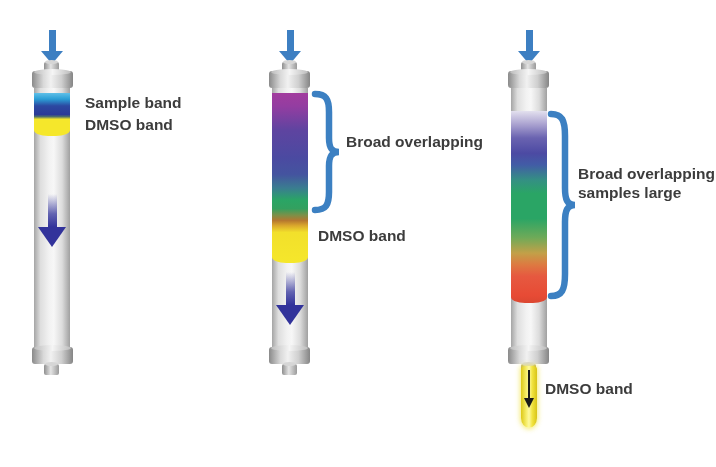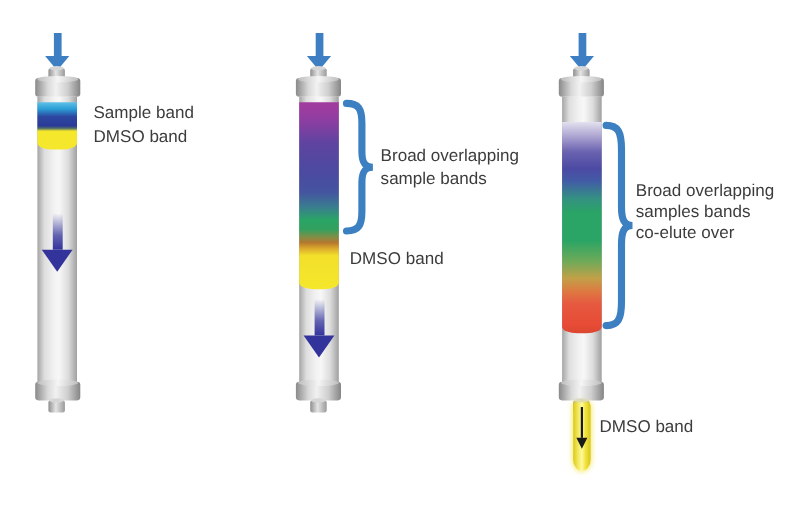--- a/index.html
+++ b/index.html
@@ -54,21 +54,21 @@
     background:linear-gradient(90deg,#ddc918 0%,#f7ef6e 35%,#fdf9a0 50%,#f2e440 70%,#d8c416 100%);
     box-shadow:0 0 5px 1px rgba(243,232,92,0.85);
   }
   .drip-arrow{position:absolute;left:50%;top:4px;transform:translateX(-50%);display:flex;flex-direction:column;align-items:center;}
   .drip-arrow .stem{width:2px;height:28px;background:#1a1a1a;}
   .drip-arrow .head{width:0;height:0;border-left:5px solid transparent;border-right:5px solid transparent;border-top:10px solid #1a1a1a;}
   
   .brace{position:absolute;}
   .brace path{fill:none;stroke:#3c80c2;stroke-width:6.5;stroke-linecap:round;}
   
-  .label{position:absolute;font-size:15.5px;line-height:20px;color:#3c3c3c;white-space:nowrap;}
+  .label{position:absolute;font-size:15.5px;line-height:20px;color:#3c3c3c;white-space:nowrap;font-weight:bold;}
   .lbl-col1{left:85px;top:92px;line-height:22px;}
   .lbl-brace2{left:346px;top:131px;line-height:21px;}
   .lbl-dmso2{left:318px;top:226px;}
   .lbl-brace3{left:578px;top:164px;line-height:19px;}
   .lbl-dmso3{left:545px;top:379px;}
 </style>
 </head>
 <body>
 
 <div class="canvas">
@@ -106,21 +106,20 @@
       <div class="head"></div>
     </div>
   </div>
   <div class="cap" style="left:269px;top:347px;"></div>
   <div class="nub" style="left:282px;top:364px;"></div>
   <svg class="brace" style="left:310px;top:90px;" width="32" height="124" viewBox="0 0 32 124">
     <path d="M 5,4 C 16,4 19,9 19,22 L 19,48 C 19,57 21,62 29,62 C 21,62 19,67 19,76 L 19,102 C 19,115 16,120 5,120"></path>
   </svg>
   <div class="label lbl-brace2">
     <div>Broad overlapping</div>
-    <div>sample bands</div>
   </div>
   <div class="label lbl-dmso2">DMSO band</div>
 
   <div class="in-arrow" style="left:518px;top:30px;">
     <div class="stem"></div>
     <div class="head"></div>
   </div>
   <div class="nub" style="left:521px;top:62px;"></div>
   <div class="cap" style="left:508px;top:71px;"></div>
   <div class="body" style="left:511px;top:88px;">
@@ -132,18 +131,17 @@
     <div class="drip-arrow">
       <div class="stem"></div>
       <div class="head"></div>
     </div>
   </div>
   <svg class="brace" style="left:546px;top:110px;" width="32" height="190" viewBox="0 0 32 190">
     <path d="M 5,4 C 16,4 19,10 19,26 L 19,78 C 19,89 21,95 29,95 C 21,95 19,101 19,112 L 19,164 C 19,180 16,186 5,186"></path>
   </svg>
   <div class="label lbl-brace3">
     <div>Broad overlapping</div>
-    <div>samples bands</div>
-    <div>co-elute over</div>
+    <div>samples large</div>
   </div>
   <div class="label lbl-dmso3">DMSO band</div>
 
 </div>
 
 </body></html>

